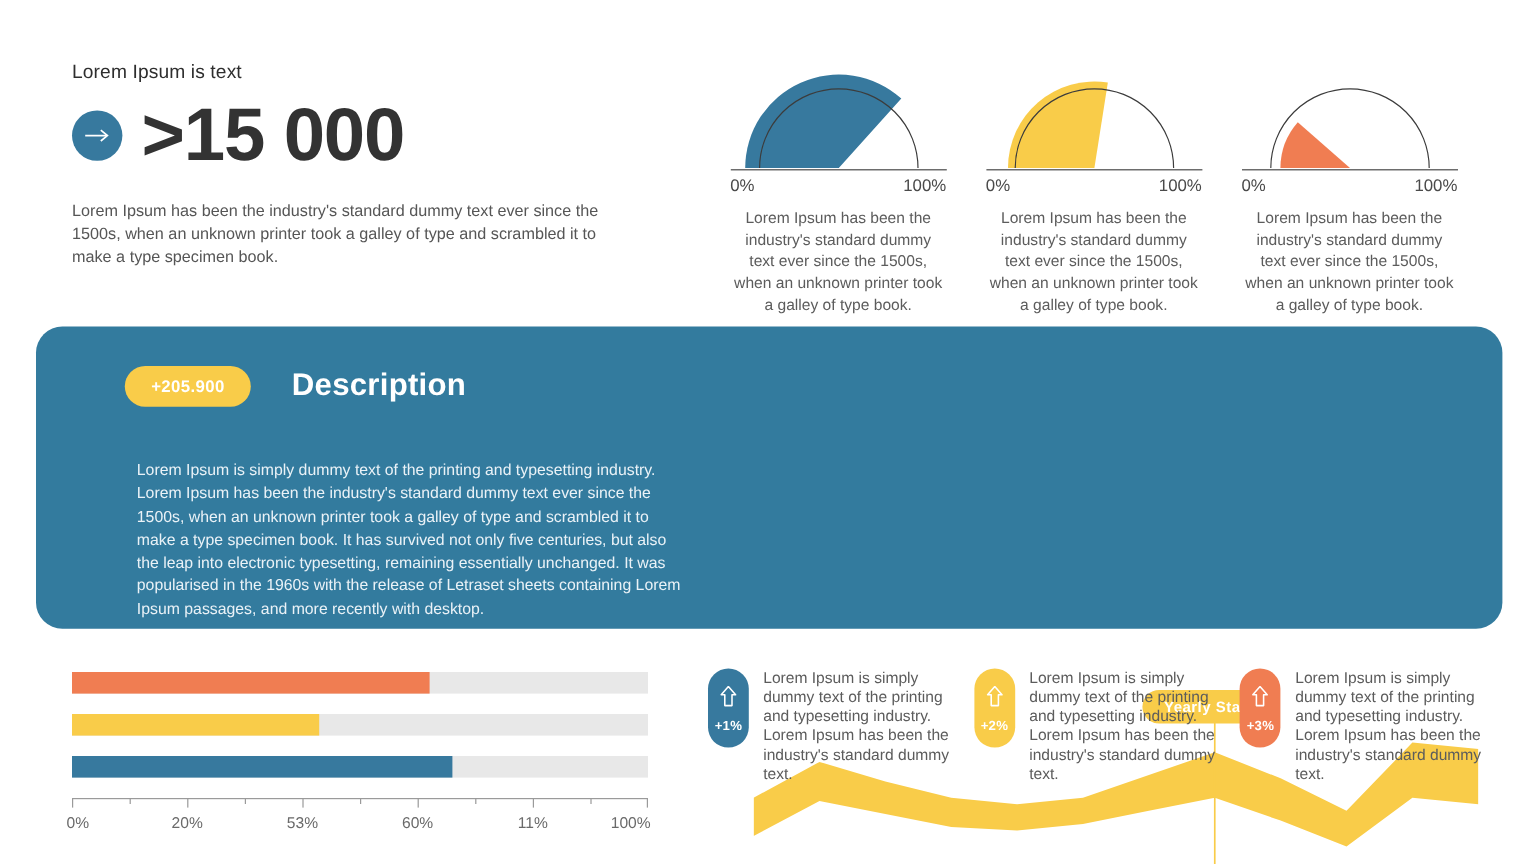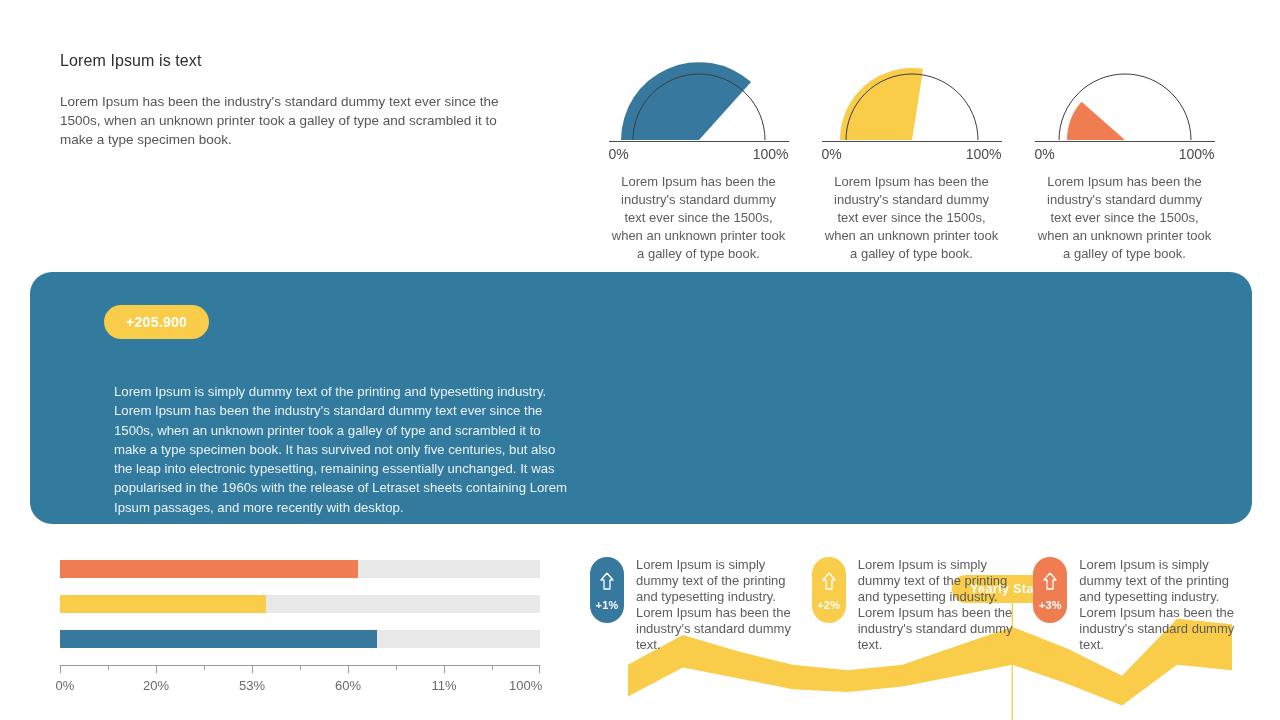--- a/index.html
+++ b/index.html
@@ -103,20 +103,29 @@
   .badge-pct{font-size:11px;font-weight:bold;margin-top:3px;letter-spacing:.2px;}
   .card-text{font-size:13px;line-height:16px;color:#5c5c5c;width:160px;}
 </style>
 </head>
 <body>
 
 <div class="slide">
 
   <div class="kpi-block">
     <div class="kpi-eyebrow">Lorem Ipsum is text</div>
+    <div class="kpi-row">
+      <div class="kpi-circle">
+        <svg width="24" height="14" viewBox="0 0 24 14">
+          <line x1="2" y1="7" x2="20" y2="7" stroke="#ffffff" stroke-width="1.4"></line>
+          <polyline points="15,2.5 20.5,7 15,11.5" fill="none" stroke="#ffffff" stroke-width="1.4"></polyline>
+        </svg>
+      </div>
+      <div class="kpi-value">&gt;15 000</div>
+    </div>
     <div class="kpi-desc">Lorem Ipsum has been the industry's standard dummy text ever since the 1500s, when an unknown printer took a galley of type and scrambled it to make a type specimen book.</div>
   </div>
 
   <div class="gauges">
 
     <div class="gauge-cell">
       <div class="gauge-art">
         <svg width="180" height="98" viewBox="0 0 180 98">
           <path d="M90,96 L12,96 A78,78 0 0 1 142.1,38.1 Z" fill="#37799e"></path>
           <path d="M24,96 A66,66 0 0 1 156,96" fill="none" stroke="#3c3c3c" stroke-width="1"></path>
@@ -159,20 +168,21 @@
       </div>
       <div class="gauge-text">Lorem Ipsum has been the industry's standard dummy text ever since the 1500s, when an unknown printer took a galley of type book.</div>
     </div>
 
   </div>
 
   <div class="panel">
 
     <div class="panel-head">
       <div class="pill-yellow">+205.900</div>
+      <div class="panel-title">Description</div>
     </div>
 
     <div class="panel-body">Lorem Ipsum is simply dummy text of the printing and typesetting industry. Lorem Ipsum has been the industry's standard dummy text ever since the 1500s, when an unknown printer took a galley of type and scrambled it to make a type specimen book. It has survived not only five centuries, but also the leap into electronic typesetting, remaining essentially unchanged. It was popularised in the 1960s with the release of Letraset sheets containing Lorem Ipsum passages, and more recently with desktop.</div>
 
     <div class="areachart">
       <svg width="604" height="142" viewBox="0 0 604 142" preserveAspectRatio="none">
 
         <path d="M0,142 L0,94.6 L54.9,65.4 L109.8,76.3 L164.7,87.2 L219.6,90.0 L274.5,84.6 L329.4,73.7 L384.3,62.8 L439.2,81.8 L494.1,103.5 L549,62.8 L604,68.2 L604,142 Z" fill="#ffffff"></path>
 
         <path d="M0,62.8 L54.9,32.9 L109.8,49.2 L164.7,62.8 L219.6,68.2 L274.5,62.8 L329.4,43.8 L384.3,24.9 L439.2,46.6 L494.1,73.7 L549,16.8 L604,22.2

